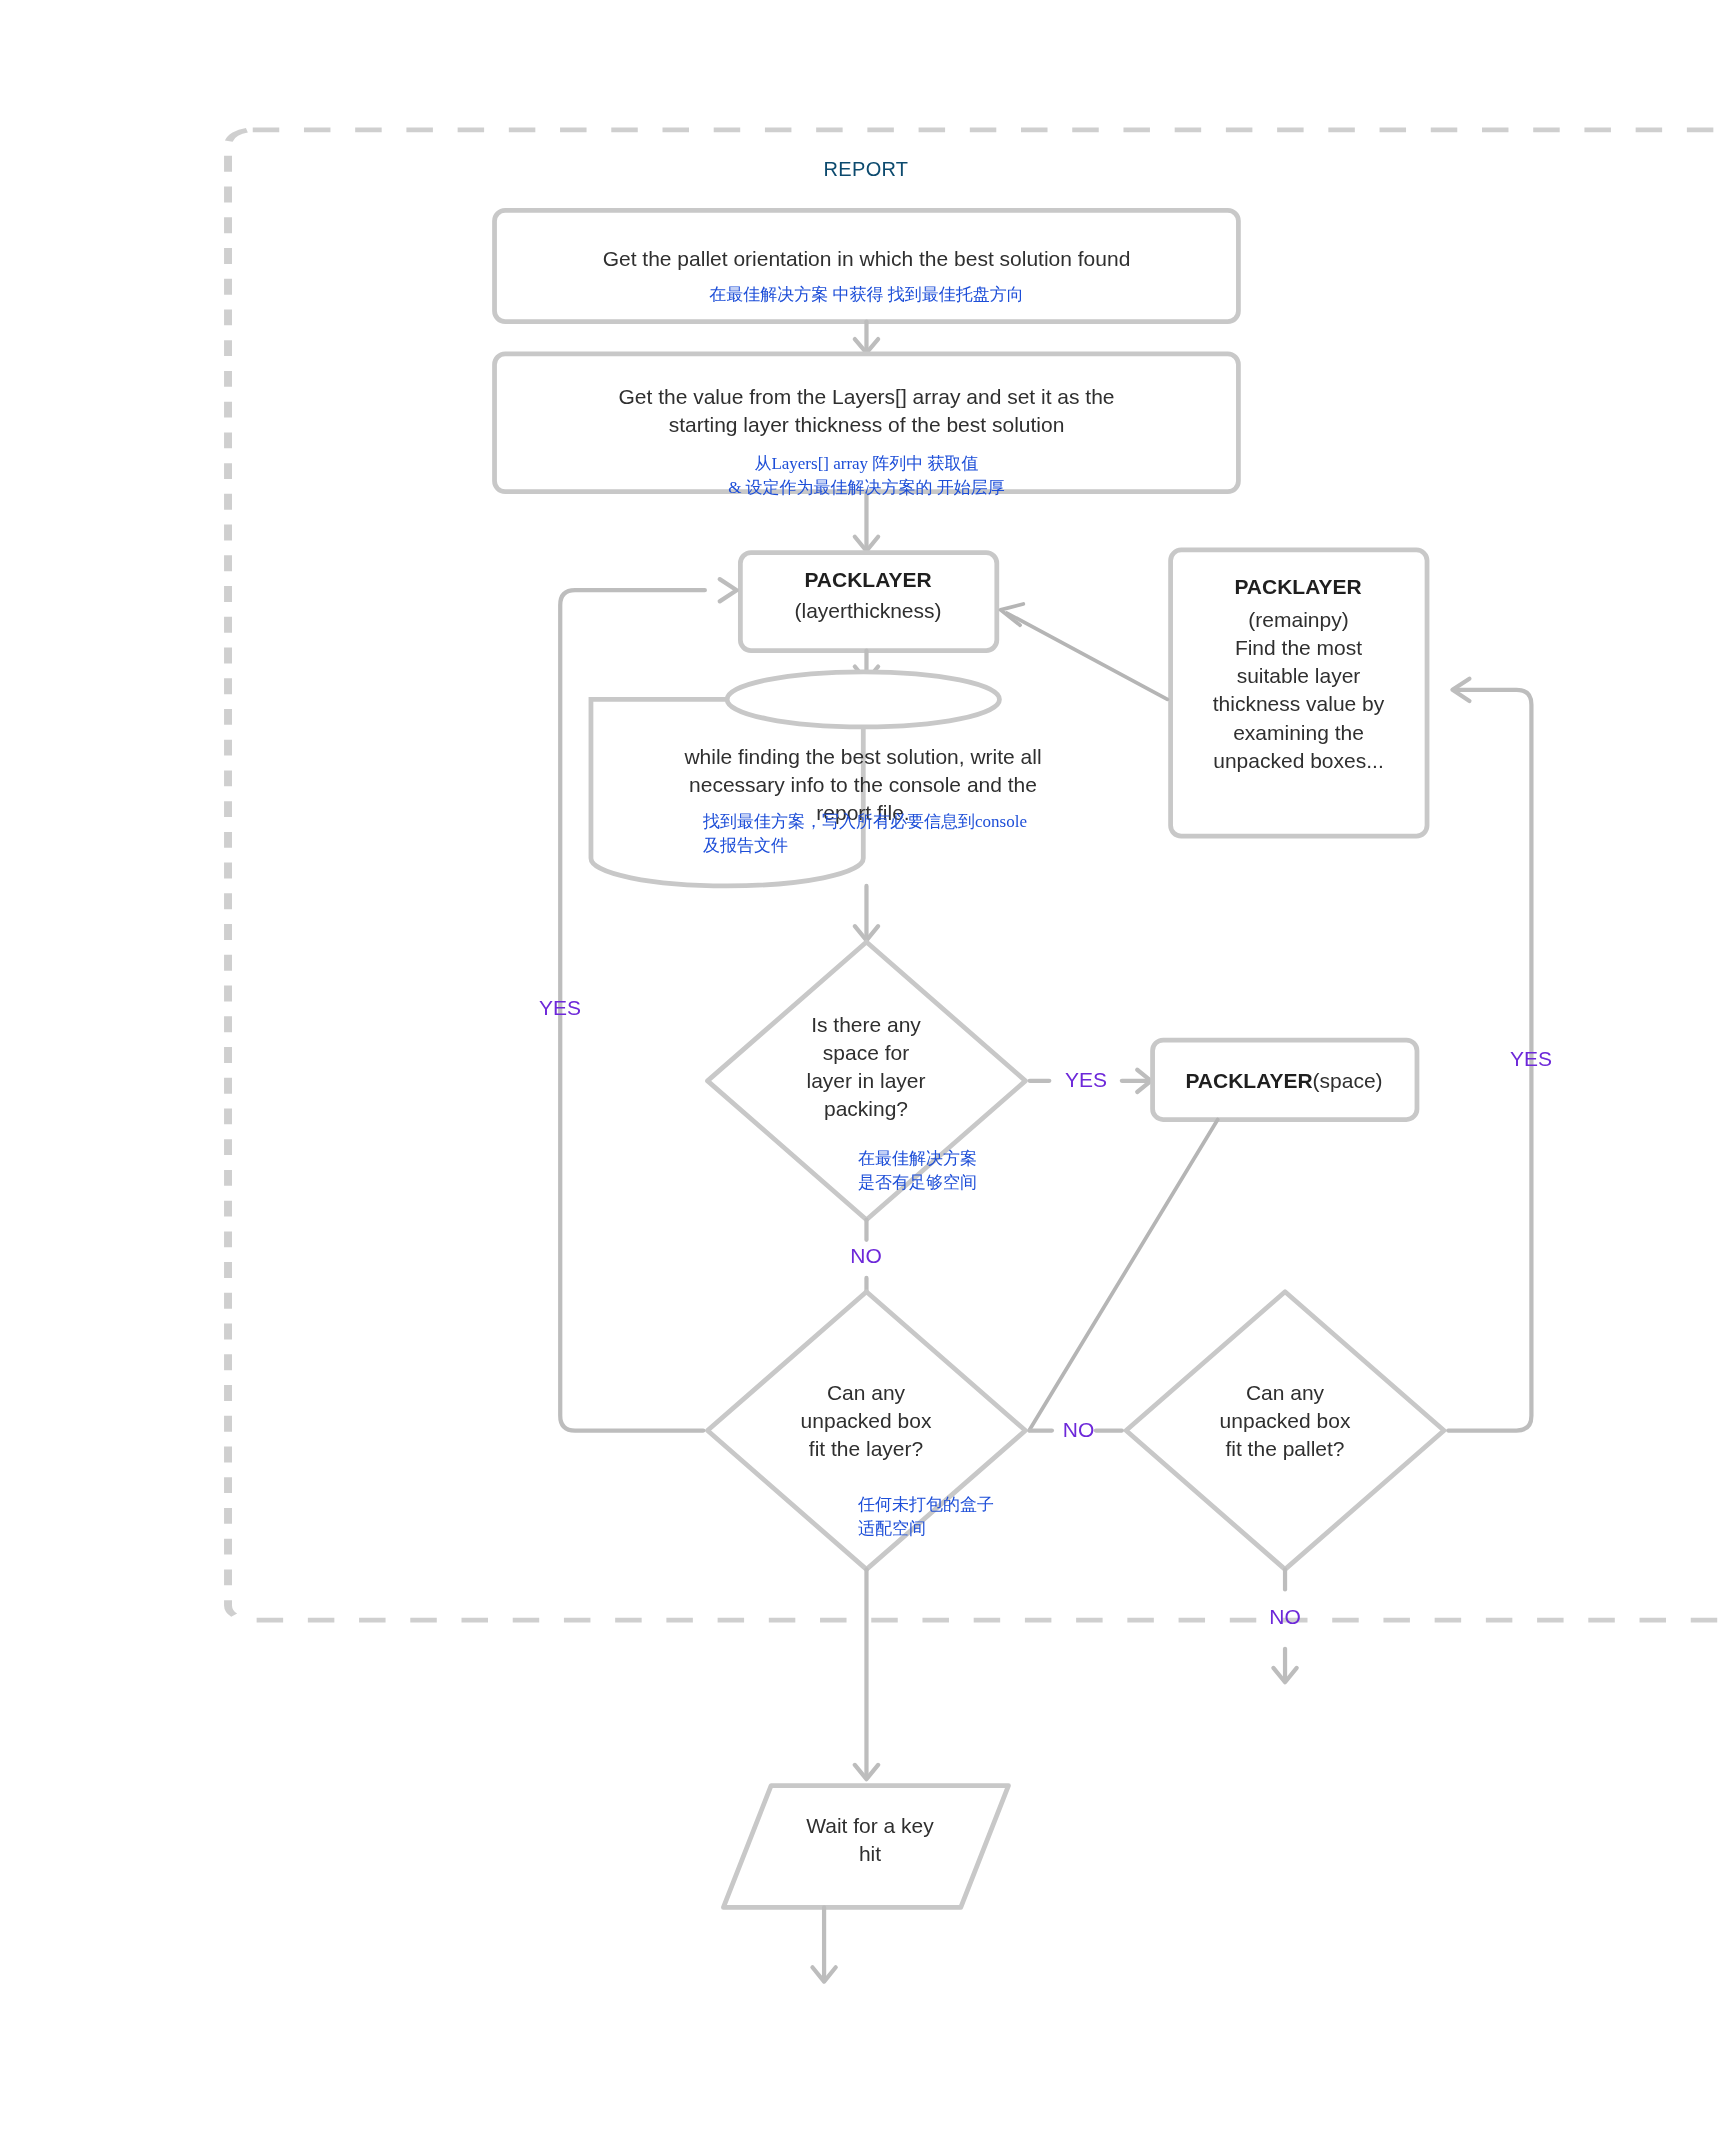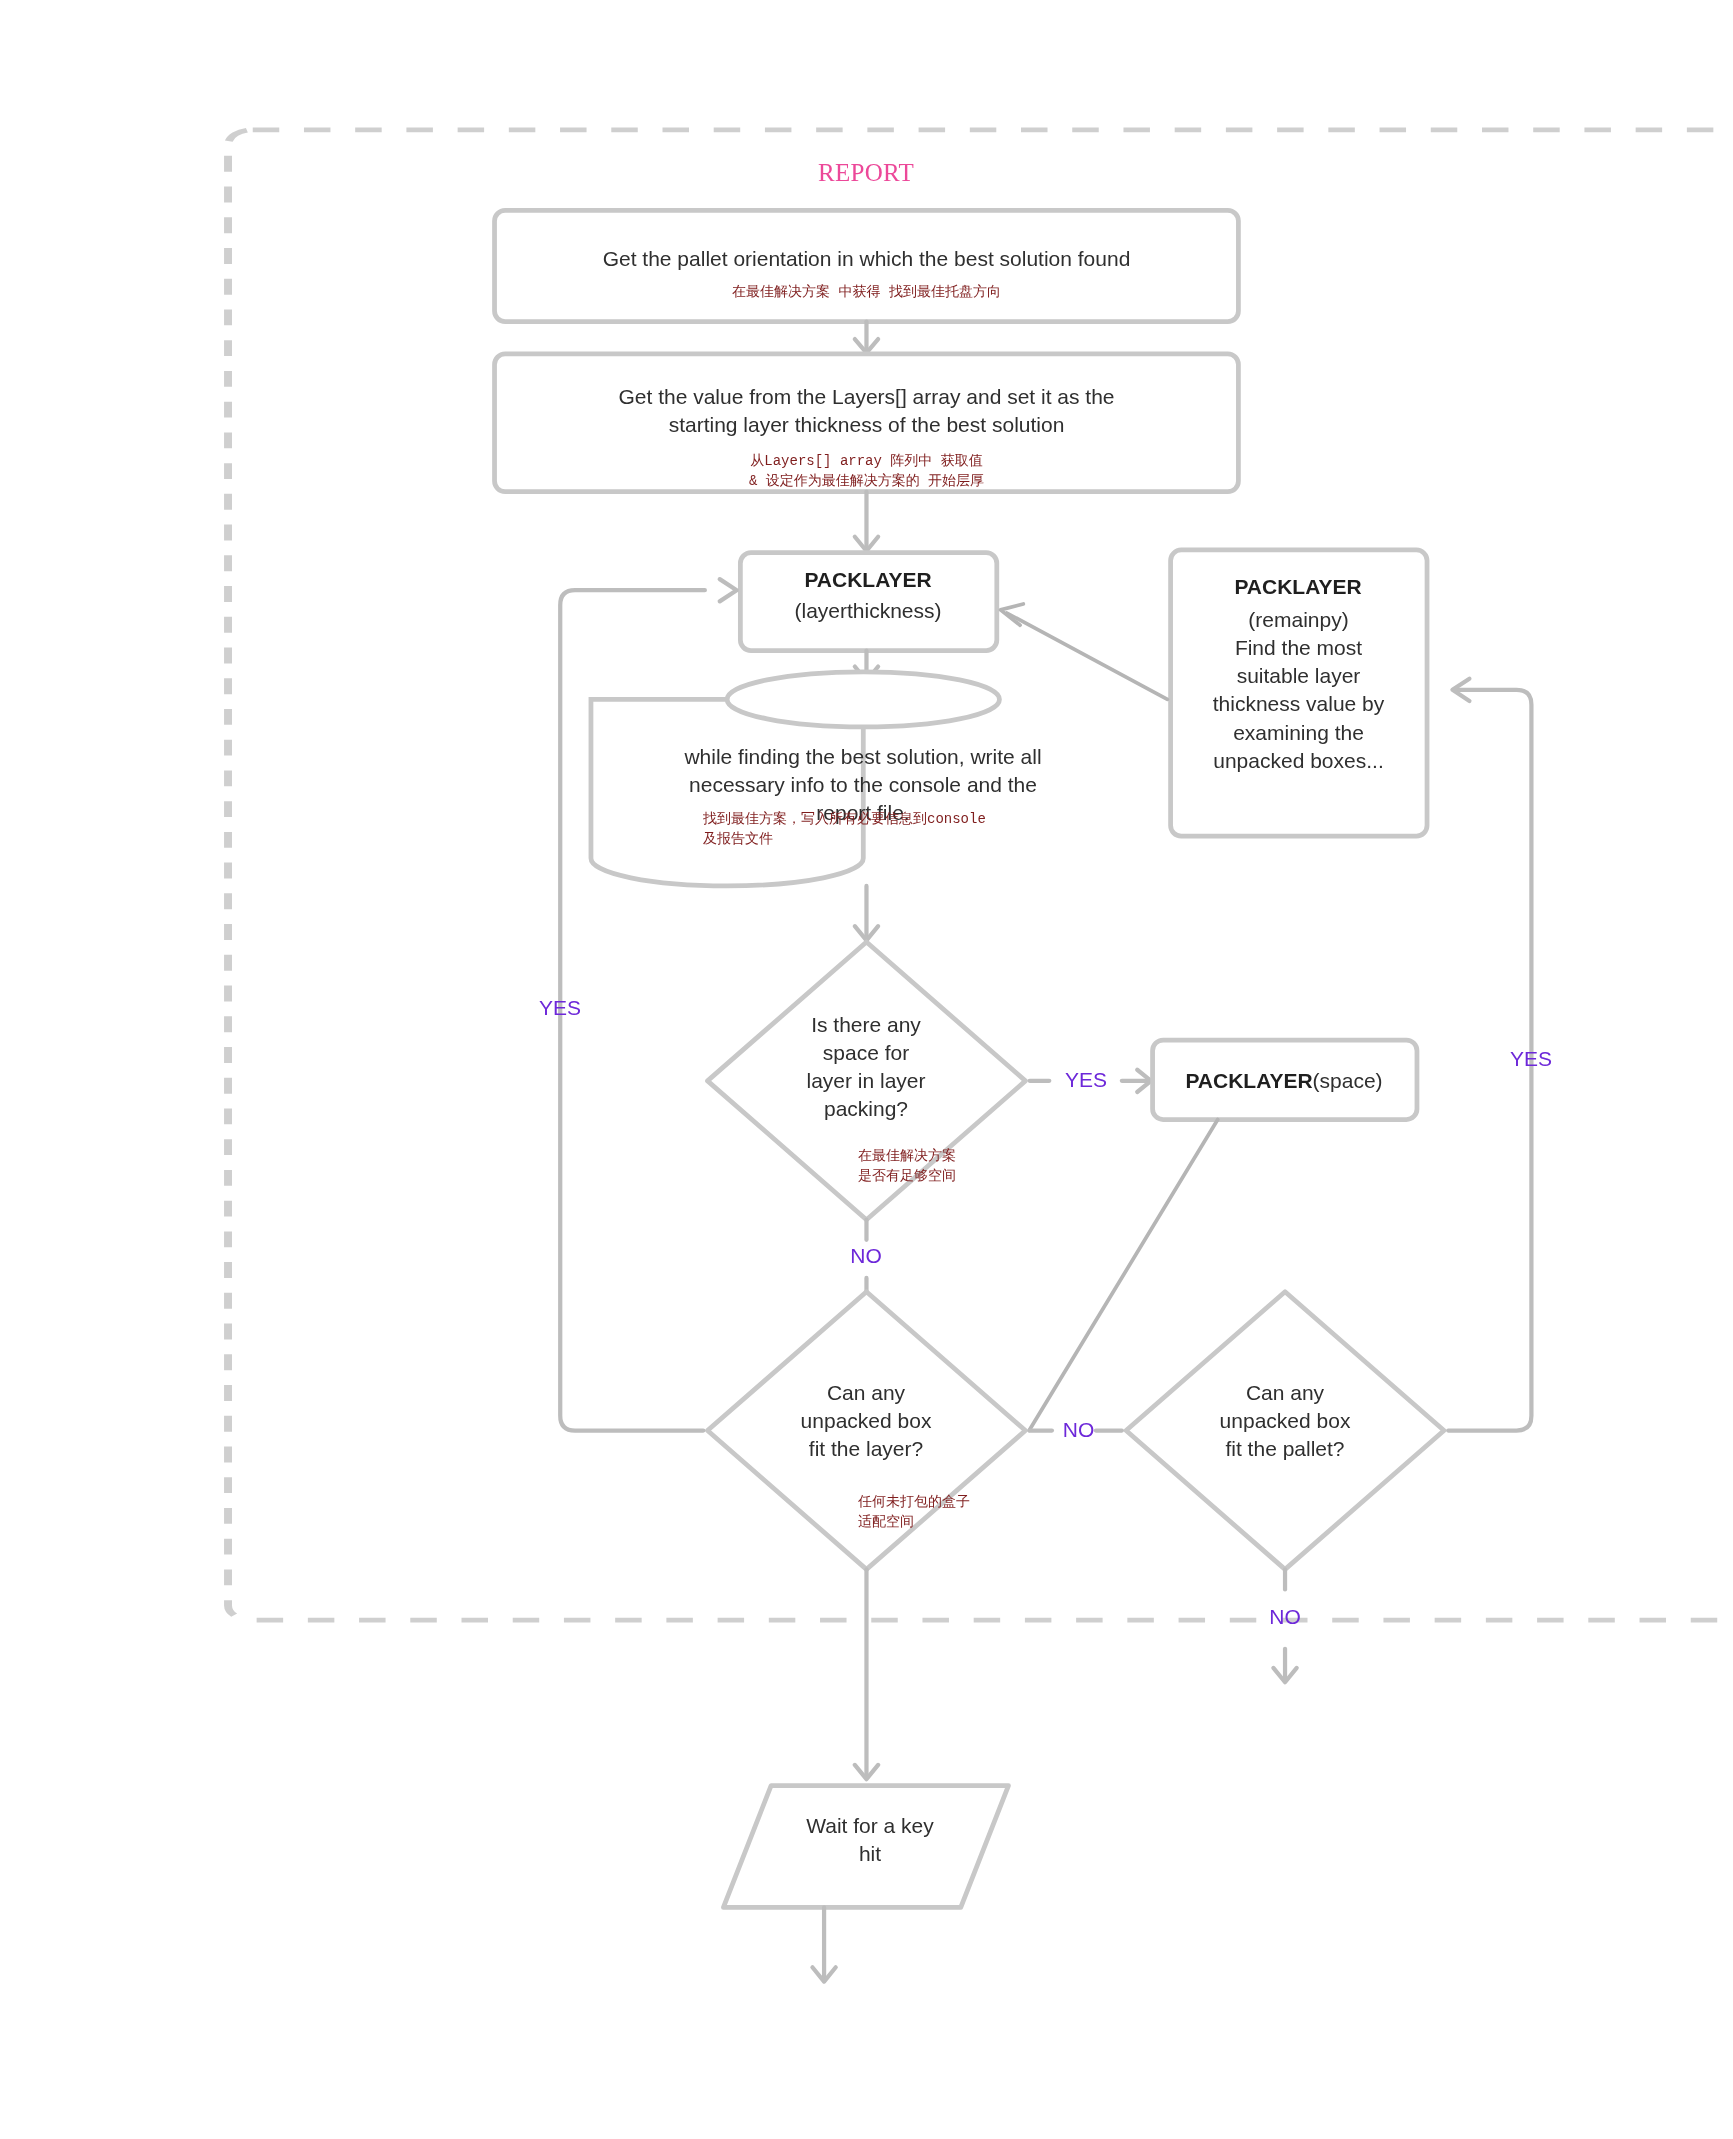--- a/index.html
+++ b/index.html
@@ -63,43 +63,42 @@
 
   .txt {
     position: absolute;
     color: #333333;
     font-family: "Liberation Sans", sans-serif;
     text-align: center;
     line-height: 1.34;
     white-space: pre-line;
   }
   .t-title {
-    font-size: 25px;
-    color: #ec4899;
+    font-size: 20px;
+    color: #0c4a6e;
     letter-spacing: 0.3px;
-    font-family: Liberation Serif, serif;
   }
   .t-body {
     font-size: 21px;
     color: #2f2f2f;
   }
   .t-bold {
     font-size: 21px;
     font-weight: bold;
     color: #1f1f1f;
   }
   .t-label {
     font-size: 21px;
     color: #6d28d9;
   }
   .t-cn {
     position: absolute;
-    color: #7f1d1d;
-    font-family: Liberation Mono, monospace;
-    font-size: 14px;
+    color: #1d4ed8;
+    font-family: Liberation Serif, serif;
+    font-size: 17px;
     line-height: 1.42;
     white-space: pre-line;
   }
   .t-cn.ctr { text-align: center; }
   .t-cn.lft { text-align: left; }
 </style>
 </head>
 <body>
 
 <div id="stage">

